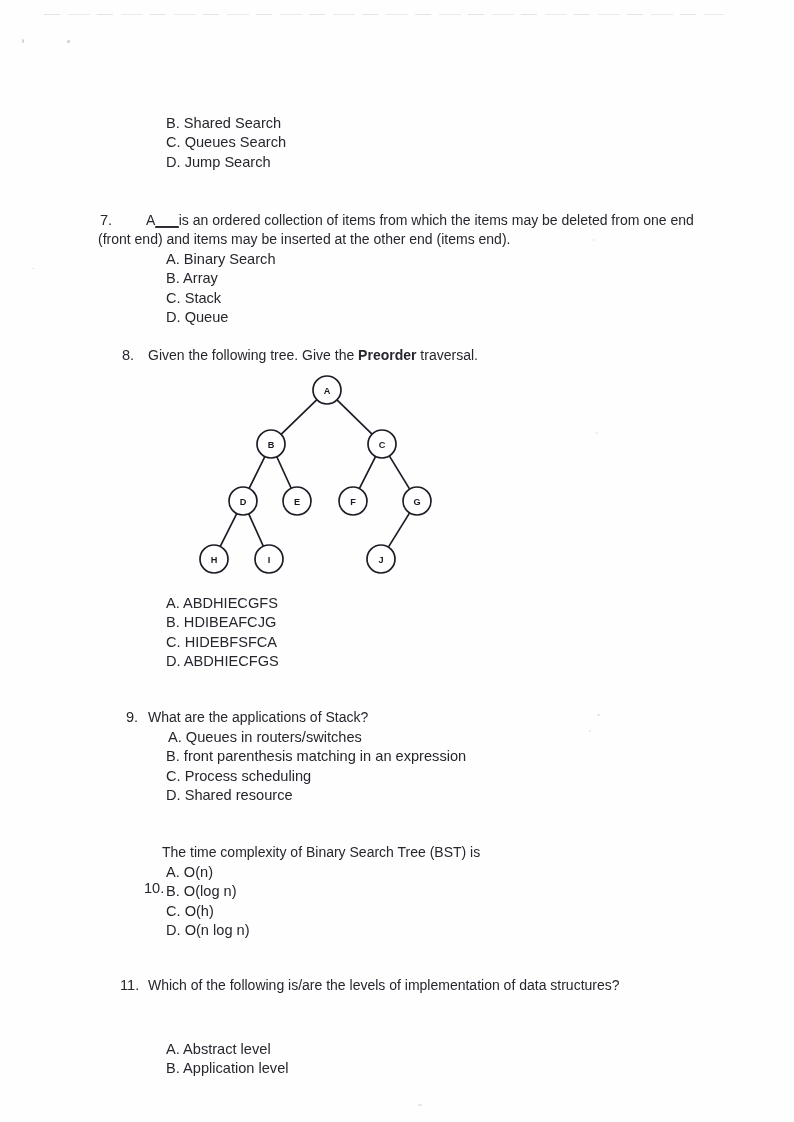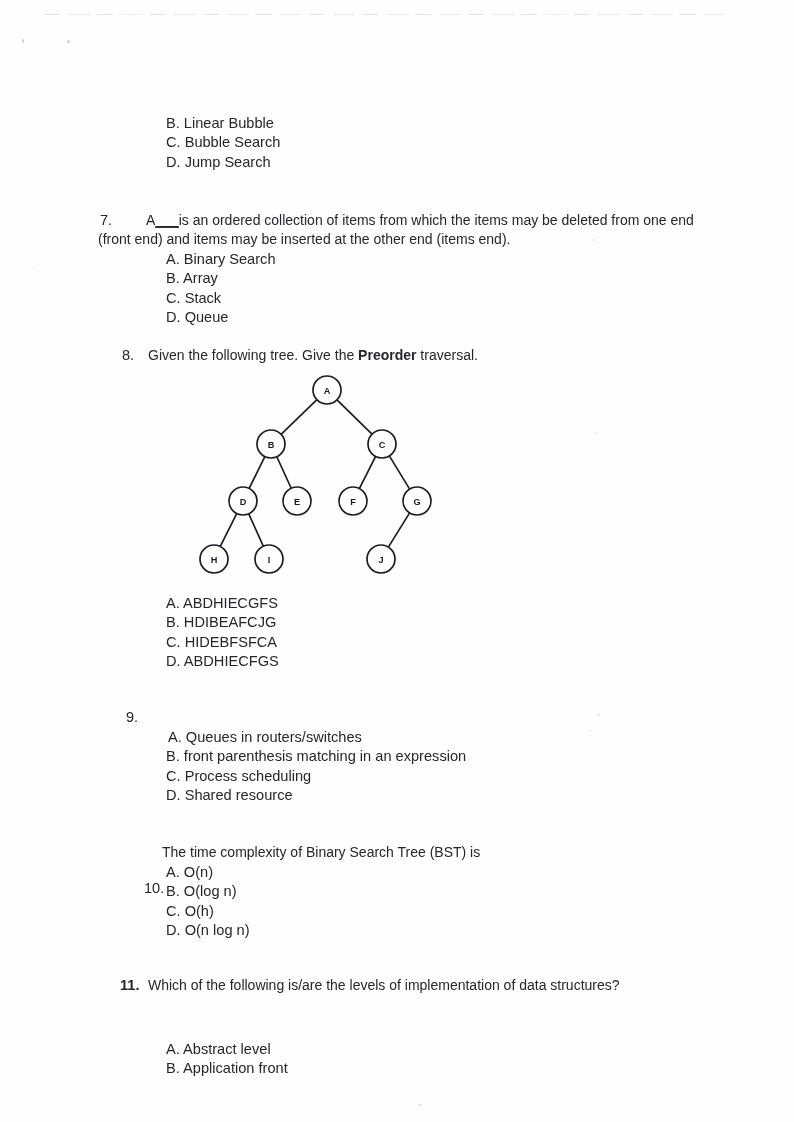--- a/index.html
+++ b/index.html
@@ -109,22 +109,22 @@
   <div class="speck sp1"></div>
   <div class="speck sp2"></div>
   <div class="speck sp3"></div>
   <div class="speck sp4"></div>
   <div class="speck sp5"></div>
   <div class="speck sp6"></div>
   <div class="speck sp7"></div>
   <div class="speck sp8"></div>
 
   <div class="options" style="left:166px; top:114px;">
-    <div class="opt-row">B. Linear Bubble</div>
-    <div class="opt-row">C. Bubble Search</div>
+    <div class="opt-row">B. Shared Search</div>
+    <div class="opt-row">C. Queues Search</div>
     <div class="opt-row">D. Jump Search</div>
   </div>
 
   <div class="qnum-col" style="left:100px; top:211px;">7.</div>
   <div class="qtext" style="left:146px; top:211px; width:600px;"><span>A</span><span class="ul">___</span><span>is an ordered collection of items from which the items may be deleted from one end</span></div>
   <div class="qtext" style="left:98px; top:230px; width:640px;">(front end) and items may be inserted at the other end (items end).</div>
   <div class="options" style="left:166px; top:250px;">
     <div class="opt-row">A. Binary Search</div>
     <div class="opt-row">B. Array</div>
     <div class="opt-row">C. Stack</div>
@@ -193,36 +193,37 @@
   </div>
 
   <div class="options" style="left:166px; top:594px;">
     <div class="opt-row">A. ABDHIECGFS</div>
     <div class="opt-row">B. HDIBEAFCJG</div>
     <div class="opt-row">C. HIDEBFSFCA</div>
     <div class="opt-row">D. ABDHIECFGS</div>
   </div>
 
   <div class="qnum-col" style="left:126px; top:708px;">9.</div>
+  <div class="qtext" style="left:148px; top:708px; width:600px;">What are the applications of Stack?</div>
   <div class="options" style="left:166px; top:728px;">
     <div class="opt-row" style="padding-left:2px;">A. Queues in routers/switches</div>
     <div class="opt-row">B. front parenthesis matching in an expression</div>
     <div class="opt-row">C. Process scheduling</div>
     <div class="opt-row">D. Shared resource</div>
   </div>
 
   <div class="qnum-col" style="left:120px; top:879px;margin-left:24px;">10.</div>
   <div class="qtext" style="left:162px; top:843px; width:600px;">The time complexity of Binary Search Tree (BST) is</div>
   <div class="options" style="left:166px; top:863px;">
     <div class="opt-row">A. O(n)</div>
     <div class="opt-row">B. O(log n)</div>
     <div class="opt-row">C. O(h)</div>
     <div class="opt-row">D. O(n log n)</div>
   </div>
 
-  <div class="qnum-col" style="left:120px; top:976px;font-weight:bold;">11.</div>
+  <div class="qnum-col" style="left:120px; top:976px;">11.</div>
   <div class="qtext" style="left:148px; top:976px; width:620px;">Which of the following is/are the levels of implementation of data structures?</div>
   <div class="options" style="left:166px; top:996px;margin-top:44px;">
     <div class="opt-row">A. Abstract level</div>
-    <div class="opt-row">B. Application front</div>
+    <div class="opt-row">B. Application level</div>
   </div>
 
 </div>
 
 </body></html>

